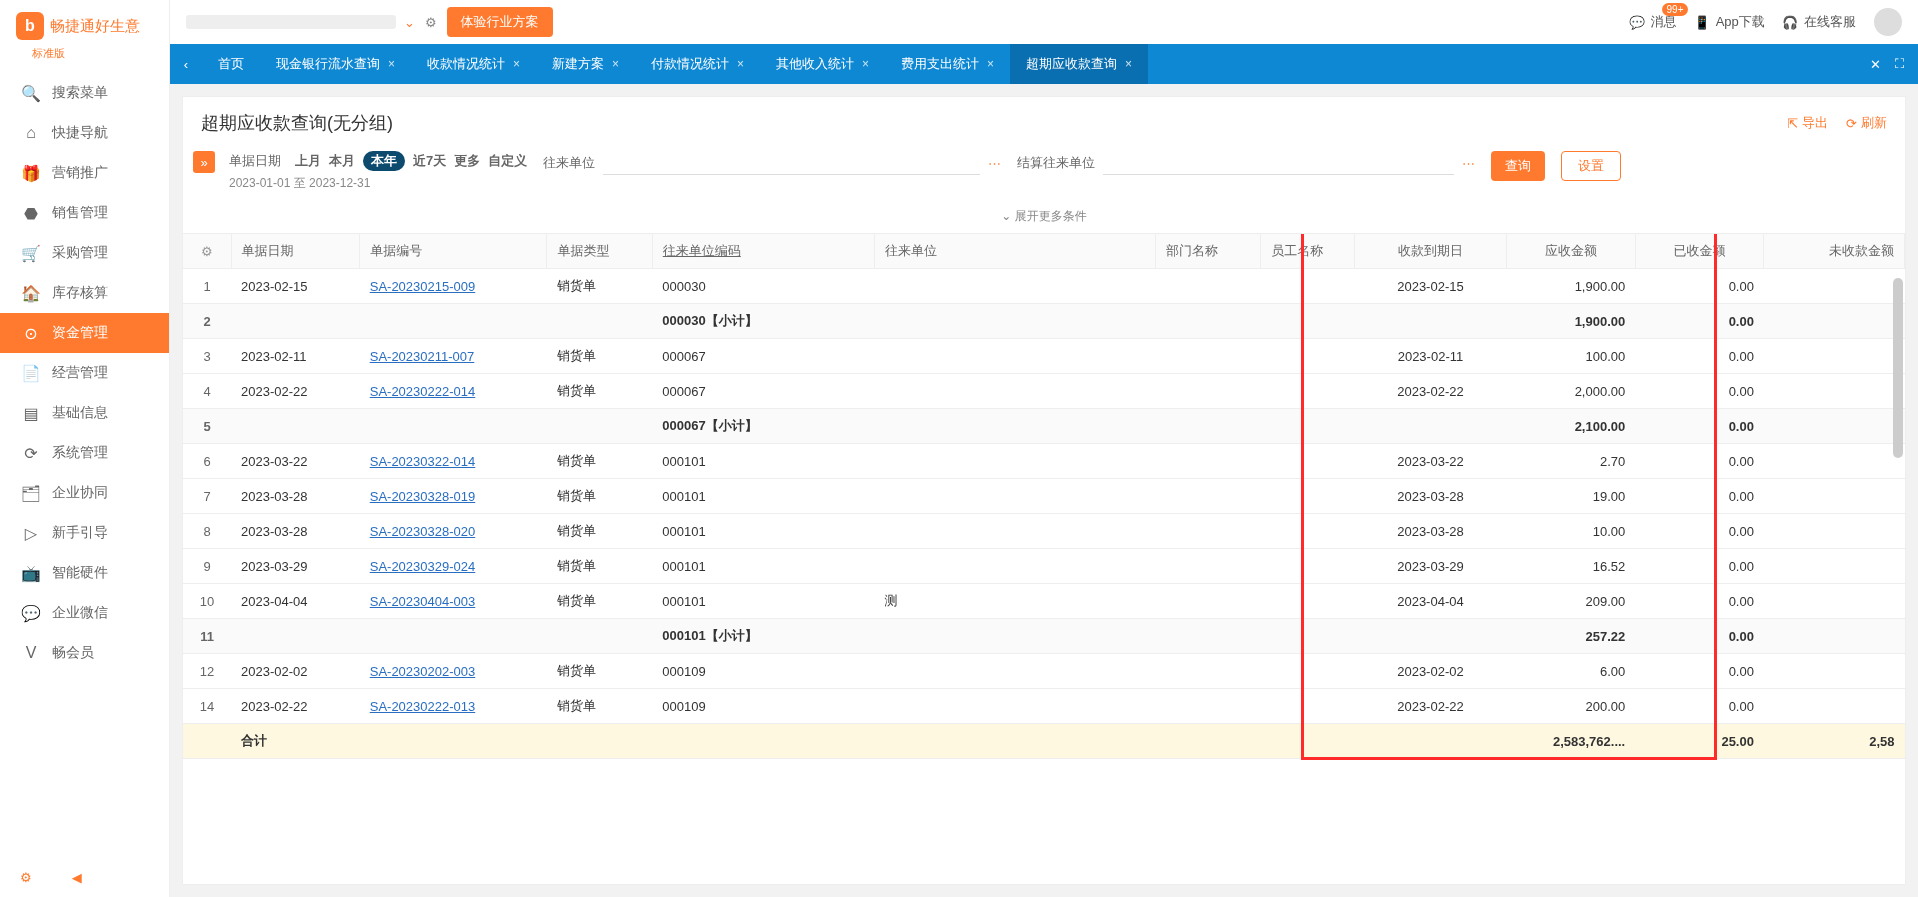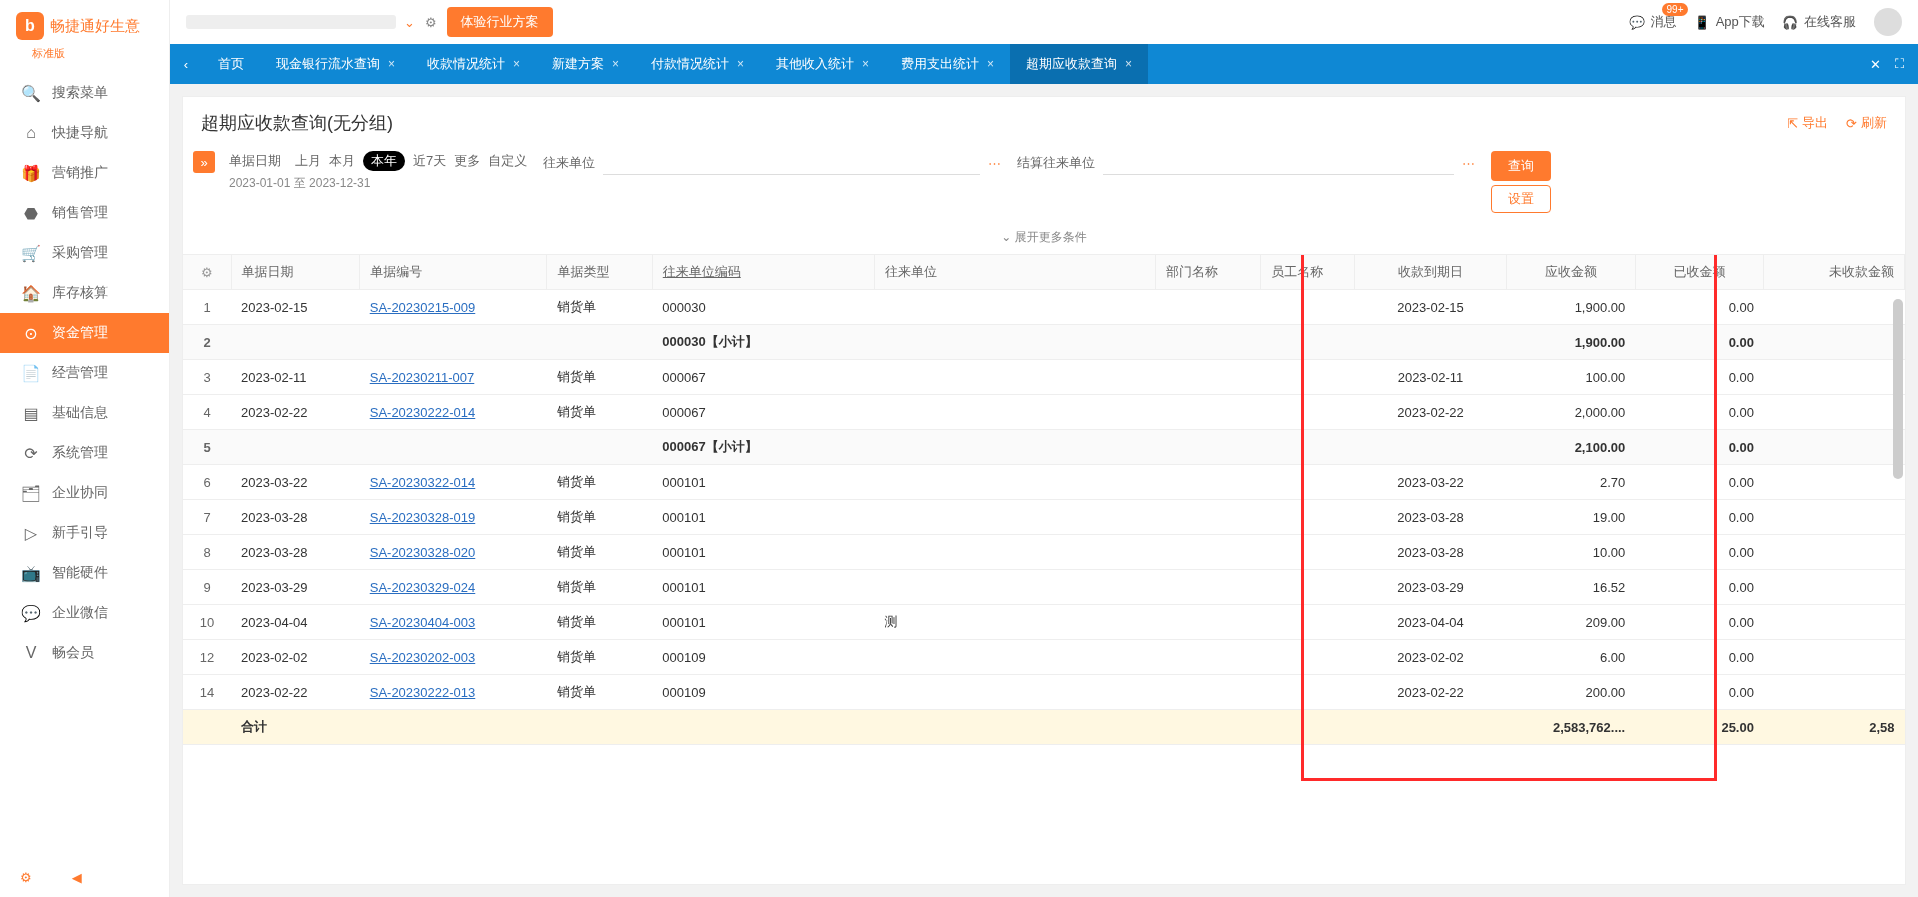--- a/index.html
+++ b/index.html
@@ -39,28 +39,28 @@
     .panel { background:#fff; border:1px solid #eee; flex:1; display:flex; flex-direction:column; min-height:0; }
     .titlebar { display:flex; align-items:center; padding:14px 18px 8px; }
     .title { font-size:18px; color:#333; }
     .titlebar .actions { margin-left:auto; display:flex; gap:18px; color:#ff7a2e; font-size:13px; }
     .titlebar .actions span { cursor:pointer; display:flex; align-items:center; gap:4px; }
     .filters { display:flex; align-items:flex-start; padding:8px 10px 12px; gap:14px; position:relative; }
     .collapse-handle { width:22px; height:22px; background:#ff7a2e; color:#fff; display:flex; align-items:center; justify-content:center; border-radius:3px; cursor:pointer; font-size:13px; }
     .filter-block { display:flex; flex-direction:column; gap:4px; }
     .filter-row1 { display:flex; align-items:center; gap:8px; font-size:13px; }
     .lbl { color:#666; margin-right:6px; }
-    .chip { color:#666; cursor:pointer; }
-    .chip.active { background:#000000; color:#fff; padding:1px 8px; border-radius:10px;text-align:center; }
+    .chip { color:#666; cursor:pointer;font-weight:bold; }
+    .chip.active { background:#0c4a6e; color:#fff; padding:1px 8px; border-radius:10px;text-align:center; }
     .filter-sub { color:#888; font-size:12px; }
     .filter-input { flex:1; display:flex; align-items:center; gap:8px; }
     .filter-input .field-lbl { color:#666; }
     .filter-input .field { flex:1; border-bottom:1px solid #ddd; height:24px; position:relative; }
     .dots { color:#ff7a2e; cursor:pointer; letter-spacing:2px; }
-    .filter-actions { display:flex; flex-direction:column; gap:4px; }
+    .filter-actions { display:flex; gap:16px; }
     .btn-outline { border:1px solid #ff7a2e; color:#ff7a2e; background:#fff; padding:4px 16px; border-radius:4px; cursor:pointer; font-size:13px; }
     .expand-bar { text-align:center; padding:4px 0 8px; color:#888; font-size:12px; cursor:pointer; border-bottom:1px solid #eee; }
     
     .table-wrap { flex:1; overflow:auto; position:relative; }
     table { border-collapse:collapse; width:100%; font-size:13px; }
     th,td { border-bottom:1px solid #eee; padding:8px 10px; text-align:left; white-space:nowrap; }
     thead th { background:#fafafa; color:#666; font-weight:500; position:sticky; top:0; border-right:1px solid #eee; }
     .num { text-align:right; }
     .center { text-align:center; }
     .link { color:#2a6ec1; text-decoration:underline; cursor:pointer; }
@@ -412,20 +412,34 @@
                   <td>销货单</td>
                   <td>000101</td>
                   <td>测</td>
                   <td></td>
                   <td></td>
                   <td style="text-align: center;">2023-04-04</td>
                   <td class="num">209.00</td>
                   <td class="num">0.00</td>
                   <td class="num"></td>
                 </tr>
+                <tr class="subtotal">
+                  <td class="idx">11</td>
+                  <td></td>
+                  <td></td>
+                  <td></td>
+                  <td>000101【小计】</td>
+                  <td></td>
+                  <td></td>
+                  <td></td>
+                  <td style="text-align: center;"></td>
+                  <td class="num">257.22</td>
+                  <td class="num">0.00</td>
+                  <td class="num"></td>
+                </tr>
                 <tr>
                   <td class="idx">12</td>
                   <td>2023-02-02</td>
                   <td><span class="link">SA-20230202-003</span></td>
                   <td>销货单</td>
                   <td>000109</td>
                   <td></td>
                   <td></td>
                   <td></td>
                   <td style="text-align: center;">2023-02-02</td>

